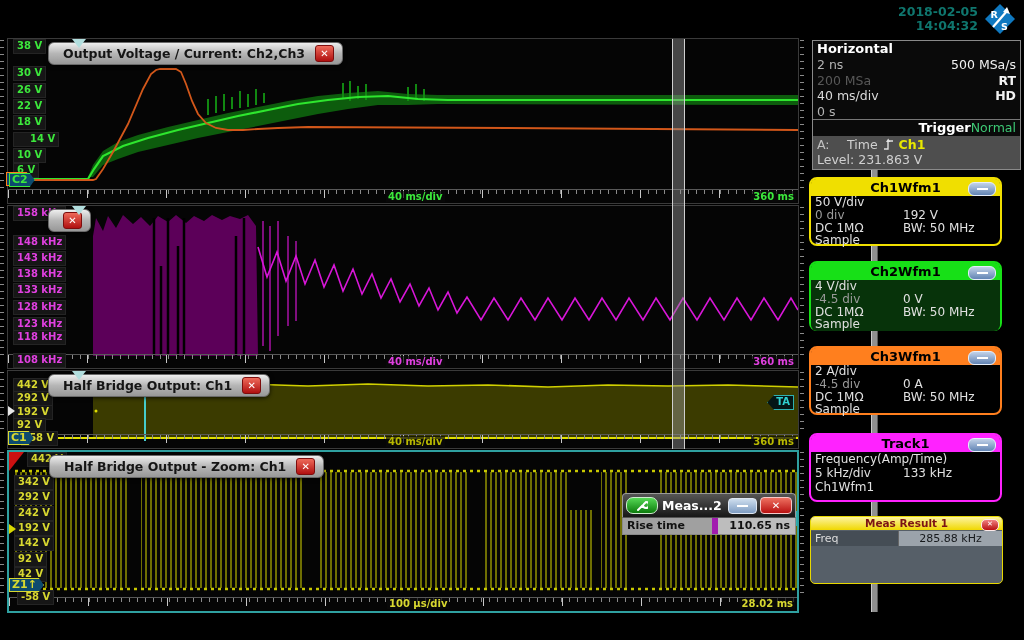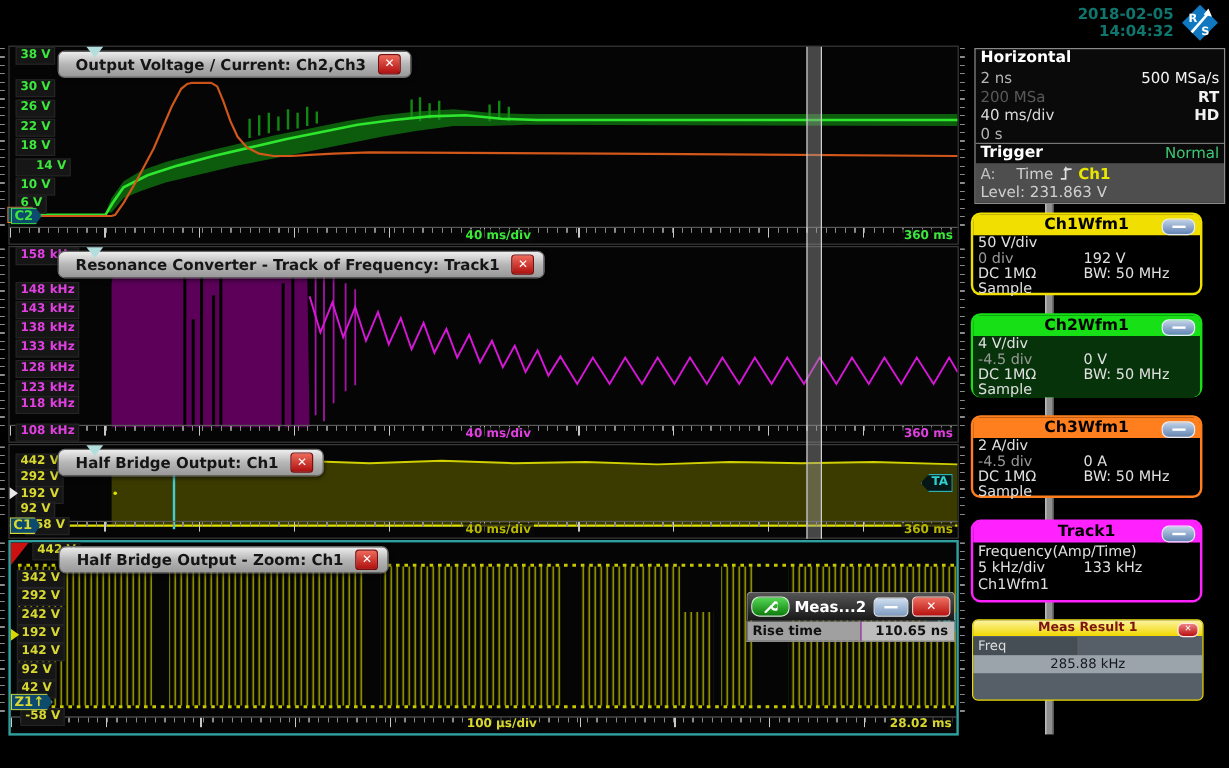--- a/index.html
+++ b/index.html
@@ -51,31 +51,31 @@
      border-radius:4px 4px 0 0;display:flex;align-items:center;padding:1px 3px;gap:3px;}
   .wrenchbtn{width:30px;height:15px;background:linear-gradient(#55d855,#0c7c0c);border:1px solid #cdeccd;border-radius:7px;
      display:flex;align-items:center;justify-content:center;}
   #measdlg .dtitle{flex:1;color:#fff;font-weight:bold;font-size:12.5px;padding-left:1px;white-space:nowrap;overflow:hidden;}
   .minbtn{width:27px;height:14px;background:linear-gradient(#cedeee,#7e9cc2);border:1px solid #dfe7f2;border-radius:4px;
      display:flex;align-items:center;justify-content:center;}
   .minbar{width:11px;height:2px;background:#fff;}
   .dclose{width:30px;height:15px;background:linear-gradient(#ee7060,#b81010);border:1px solid #f6c9c9;border-radius:4px;
      color:#fff;font-weight:bold;font-size:10px;display:flex;align-items:center;justify-content:center;}
   #measdlg .drow{display:flex;height:16px;border:1px solid #8a8a8a;border-top:1px solid #555;}
-  #measdlg .dlab{width:55%;background:#a0a0a0;color:#111;font-weight:bold;font-size:11px;padding:1px 4px;border-right:1px solid #a21caf;box-sizing:border-box;}
+  #measdlg .dlab{width:55%;background:#a0a0a0;color:#111;font-weight:bold;font-size:11px;padding:1px 4px;border-right:6px solid #a21caf;box-sizing:border-box;}
   #measdlg .dval{flex:1;background:#bdbdbd;color:#111;font-weight:bold;font-size:11px;text-align:right;padding:1px 5px;}
   
   .sbstrip{position:absolute;left:871px;top:157px;width:5px;height:455px;background:#8f8f8f;
      border-left:1px solid #cacaca;border-right:1px solid #585858;z-index:1;}
   #hbox{position:absolute;left:812px;top:40px;width:209px;background:#0a0a0a;border:1px solid #8a8a8a;z-index:2;font-size:12.5px;box-sizing:border-box;}
   #hbox .tith{font-weight:bold;color:#fff;font-size:13px;padding:0 4px;height:16px;}
   .hrow{display:flex;justify-content:space-between;padding:0 4px;height:15.5px;line-height:15px;}
   .hl0{color:#b4b4b4;} .hl1{color:#585858;} .hl2{color:#dadada;} .hl3{color:#b4b4b4;}
   .hr{color:#f2f2f2;} .hrb{color:#f2f2f2;font-weight:bold;}
-  #trigh{display:flex;justify-content:space-between;padding:0 4px;height:16px;line-height:15px;border-top:1px solid #777;}
+  #trigh{display:flex;justify-content:flex-end;padding:0 4px;height:16px;line-height:15px;border-top:1px solid #777;}
   #trigh .t1{font-weight:bold;color:#fff;font-size:13px;} #trigh .t2{color:#3dc874;}
   #trigbody{background:#4e4e4e;padding:1px 4px 2px 4px;color:#cscscs;}
   #trigbody .r1{display:flex;align-items:center;gap:4px;height:15px;color:#d0d0d0;}
   #trigbody .r1 .alab{width:26px;color:#c0c0c0;}
   #trigbody .src{color:#e8e800;font-weight:bold;}
   #trigbody .r2{height:15px;color:#d0d0d0;}
   .chbox{position:absolute;left:809px;width:193px;border-radius:8px;border:2px solid;background:#000;z-index:2;box-sizing:border-box;}
   .chhead{height:17px;border-radius:5px 5px 0 0;text-align:center;font-size:13px;font-weight:bold;color:#000;position:relative;line-height:17px;}
   .chmin{position:absolute;right:4px;top:2.5px;width:26px;height:12px;background:linear-gradient(#c2d2e8,#6284b4);
      border:1px solid #e6eefa;border-radius:6px;display:flex;align-items:center;justify-content:center;}
@@ -83,21 +83,21 @@
   .cl{width:88px;} .cl.dim{color:#9a9a9a;} .cr{flex:1;}
   #chbox1{top:177px;height:69px;border-color:#f0df00;} #chbox1 .chhead{background:#f0df00;}
   #chbox2{top:261px;height:70px;border-color:#17e017;} #chbox2 .chhead{background:#17e017;} #chbox2 .chbody{background:#07330a;border-radius:0 0 6px 6px;}
   #chbox3{top:346px;height:69px;border-color:#ff7f1e;} #chbox3 .chhead{background:#ff7f1e;}
   #trkbox{top:433px;height:69px;border-color:#ff22ff;} #trkbox .chhead{background:#ff22ff;}
   #mrbox{position:absolute;left:810px;top:516px;width:193px;height:68px;border:1px solid #e8d800;border-radius:5px;z-index:2;box-sizing:border-box;background:#565f68;}
   #mrbox .mrhead{height:13px;background:linear-gradient(#fdf3a0,#f0d800);border-radius:4px 4px 0 0;text-align:center;
      font-size:10.5px;font-weight:bold;color:#7c1414;position:relative;line-height:13px;}
   .mrclose{position:absolute;right:3px;top:1.5px;width:16px;height:10px;border-radius:5px;background:linear-gradient(#f08080,#b81010);
      border:1px solid #fceaea;color:#fff;font-size:7px;font-weight:bold;display:flex;align-items:center;justify-content:center;}
-  #mrbox .mrrow{display:flex;height:15px;margin-top:1px;flex-direction:column;}
+  #mrbox .mrrow{display:flex;height:15px;margin-top:1px;}
   #mrbox .mrl{width:88px;background:#454d55;color:#dcdcdc;font-size:11px;padding:1px 4px;box-sizing:border-box;border-right:1px solid #666;}
   #mrbox .mrv{flex:1;background:#9ba3ab;color:#16191c;font-size:11px;text-align:center;padding:1px 6px;}
 </style>
 </head>
 <body>
 
 <div id="datetime">
   <div>2018-02-05</div>
   <div>14:04:32</div>
 </div>
@@ -178,21 +178,20 @@
     <g stroke="#a812a6" stroke-width="1.5">
       <line x1="255" y1="15" x2="255" y2="140"></line>
         <line x1="262" y1="20" x2="262" y2="145"></line>
       <line x1="270" y1="15" x2="270" y2="130"></line>
         <line x1="280" y1="30" x2="280" y2="120"></line>
       <line x1="288" y1="35" x2="288" y2="115"></line>
     </g>
     <path d="M250,41 L259,71 L269,46 L278,75 L288,50 L297,78 L307,54 L316,81 L326,59 L335,85 L345,63 L354,88 L364,68 L373,92 L383,73 L392,96 L402,78 L411,100 L421,82 L430,104 L440,86 L449,107 L459,91 L473,114 L486,92 L500,114 L513,92 L527,114 L540,92 L554,114 L567,92 L581,114 L594,92 L608,114 L621,92 L635,114 L648,92 L662,114 L675,92 L689,114 L702,92 L716,114 L729,92 L743,114 L756,92 L770,114 L783,92 L790,104" fill="none" stroke="#d816d8" stroke-width="1.6"></path>
   </svg>
   <div class="htab">
-    <span>Resonance Converter - Track of Frequency: Track1</span>
     <span class="xbtn">✕</span>
   </div>
   <span class="ychip" style="top:0px;">158 kHz</span>
   <span class="ychip" style="top:29px;">148 kHz</span>
   <span class="ychip" style="top:45px;">143 kHz</span>
   <span class="ychip" style="top:61px;">138 kHz</span>
   <span class="ychip" style="top:77px;">133 kHz</span>
   <span class="ychip" style="top:94px;">128 kHz</span>
   <span class="ychip" style="top:111px;">123 kHz</span>
   <span class="ychip" style="top:124px;">118 kHz</span>

